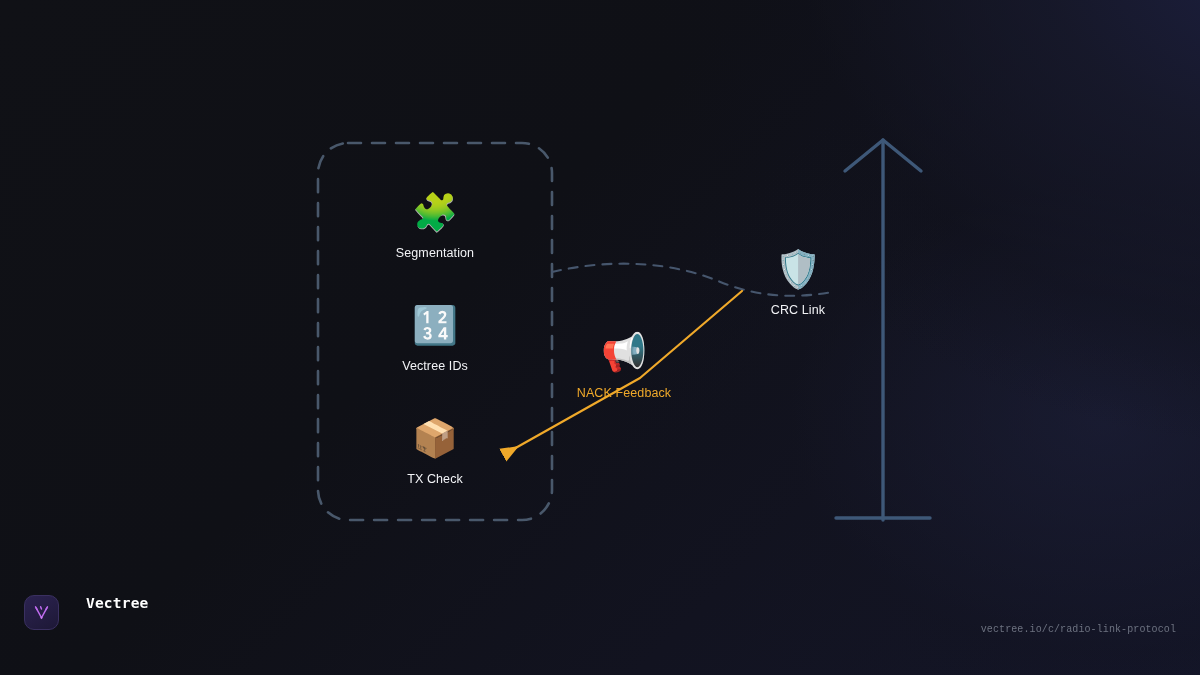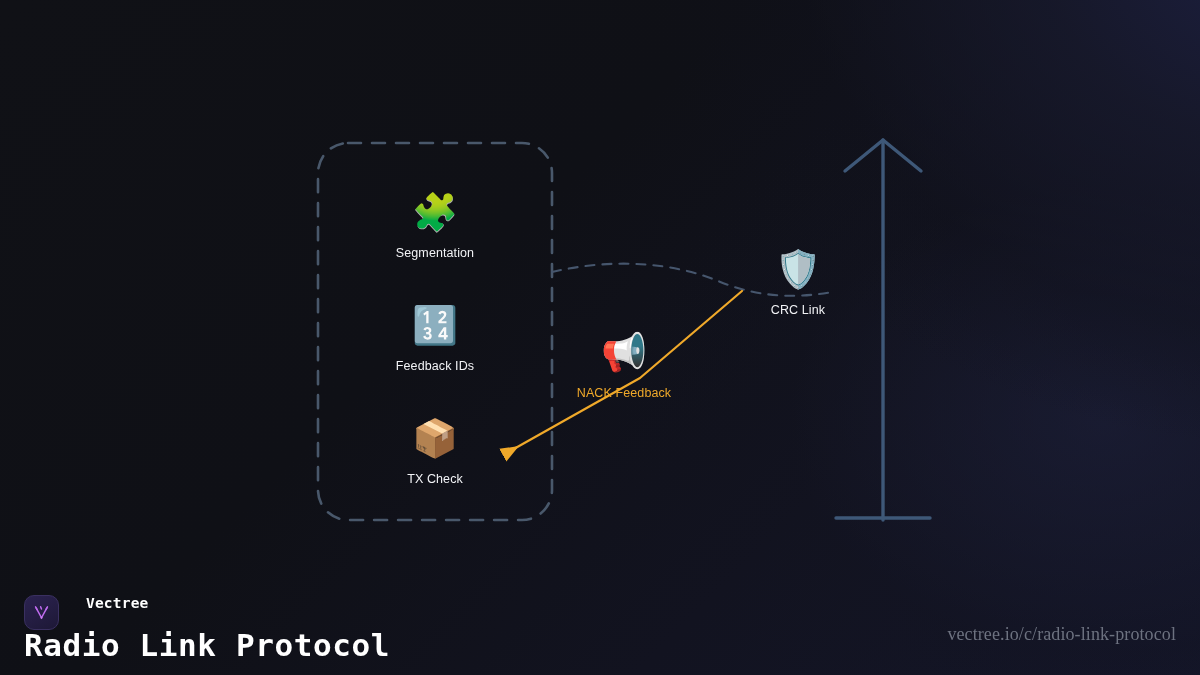--- a/index.html
+++ b/index.html
@@ -101,23 +101,23 @@
     font-family: "DejaVu Sans Mono", monospace;
     font-size: 31px;
     font-weight: bold;
     color: #ffffff;
     letter-spacing: .6px;
     margin: 0;
   }
   #footer-url {
     position: absolute;
     right: 24px;
-    bottom: 30px;
-    font-family: Liberation Serif, serif;
-    font-size: 18px;
+    bottom: 40px;
+    font-family: Liberation Mono, monospace;
+    font-size: 10px;
     color: #6d7280;
     letter-spacing: .1px;
   }
 </style>
 </head>
 <body>
 
 <div id="stage">
 
   <svg id="canvas-svg" viewBox="0 0 1200 675" xmlns="http://www.w3.org/2000/svg">
@@ -140,21 +140,21 @@
     </g>
   </svg>
 
   <div class="node" id="node-segmentation">
     <div class="node-icon">🧩</div>
     <div class="node-label">Segmentation</div>
   </div>
 
   <div class="node" id="node-sequence-ids">
     <div class="node-icon">🔢</div>
-    <div class="node-label">Feedback IDs</div>
+    <div class="node-label">Vectree IDs</div>
   </div>
 
   <div class="node" id="node-tx-buffer">
     <div class="node-icon">📦</div>
     <div class="node-label">TX Check</div>
   </div>
 
   <div class="node" id="node-crc-check">
     <div class="node-icon">🛡️</div>
     <div class="node-label">CRC Link</div>
@@ -173,17 +173,16 @@
             <path d="M6 7 L12 18 L18 7"></path>
             <path d="M5.2 5.6 L6.8 8.4"></path>
             <path d="M17.2 8.4 L18.8 5.6"></path>
             <path d="M11 5.5 L12 8"></path>
           </g>
           <circle cx="12" cy="18" r="1.2" fill="#d07ff5"></circle>
         </svg>
       </div>
       <div id="brand-name">Vectree</div>
     </div>
-    <h1 id="page-title">Radio Link Protocol</h1>
     <div id="footer-url">vectree.io/c/radio-link-protocol</div>
   </div>
 
 </div>
 
 </body></html>

